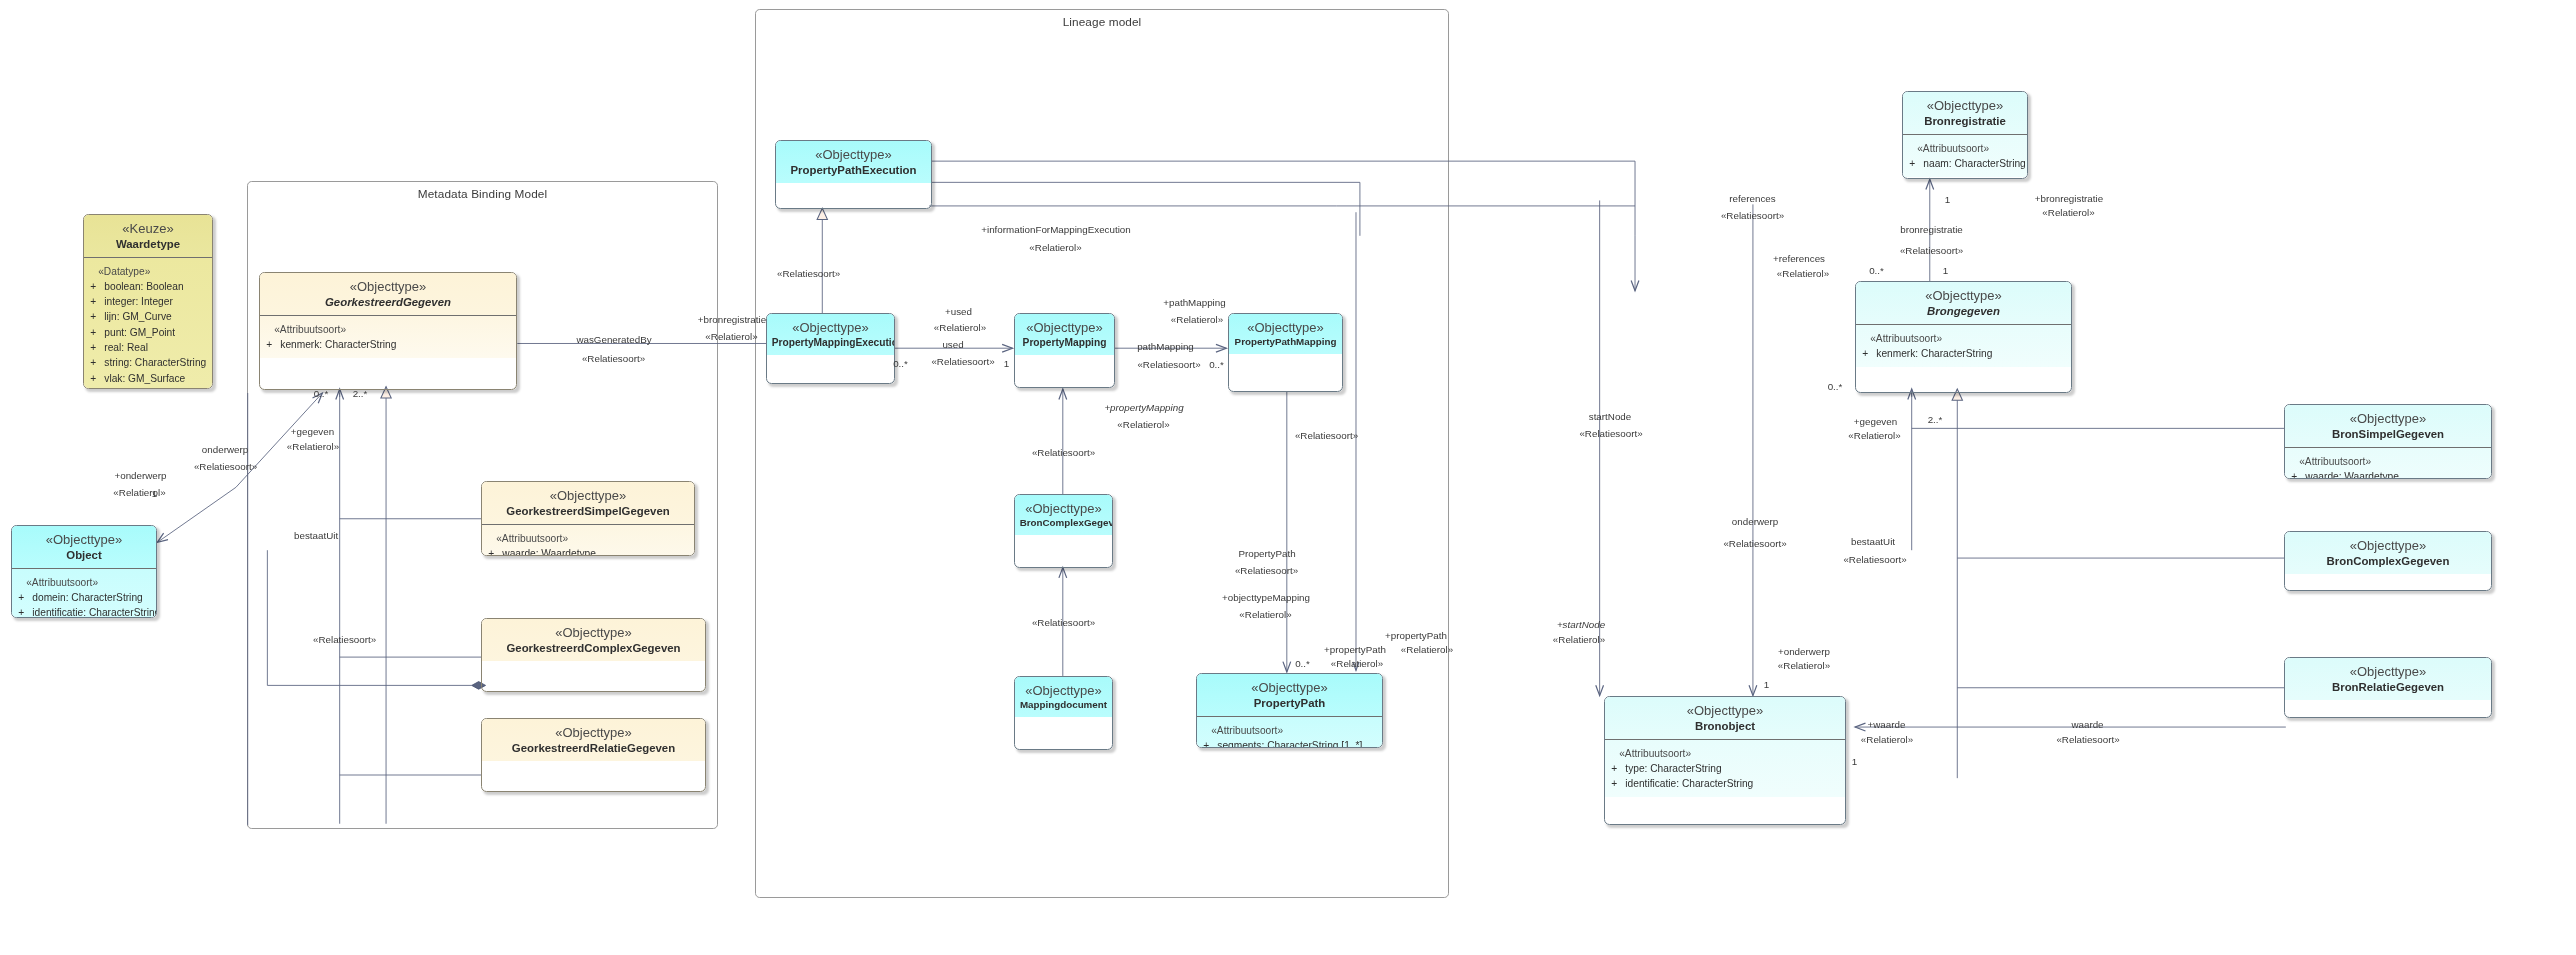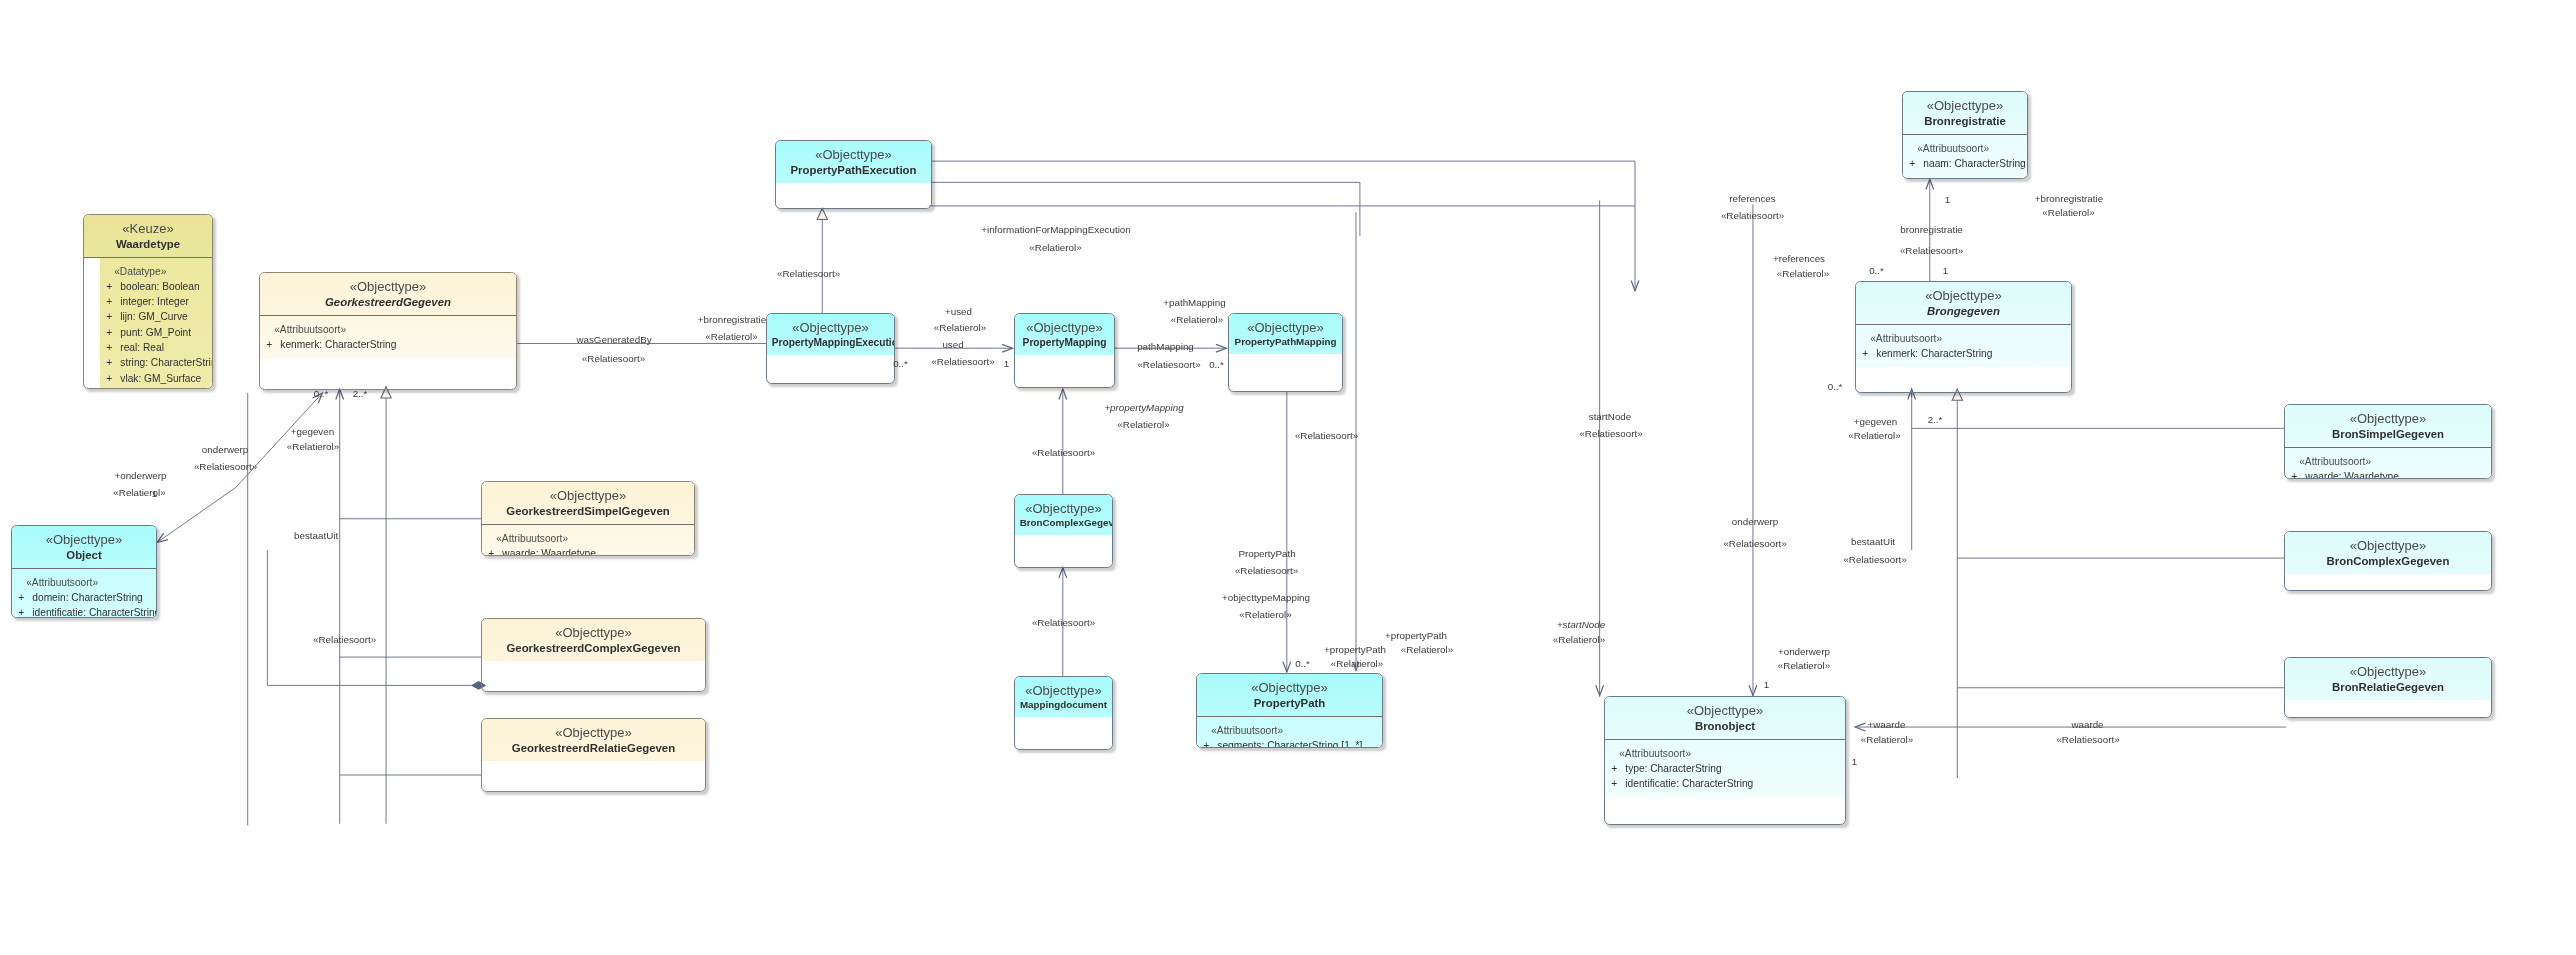--- a/index.html
+++ b/index.html
@@ -28,34 +28,40 @@
   .c-cyan .hdr{background:linear-gradient(#a8fbfb,#b9fdfd);}
   .c-cyan .body{background:linear-gradient(#c8fdfd,#d6fefe);}
   .c-cyan{border-color:#6a7a86;}
   .c-cyanlight .hdr{background:linear-gradient(#dcfcfb,#e6fdfc);}
   .c-cyanlight .body{background:linear-gradient(#e8fdfc,#f0fefd);}
   .c-cyanlight{border-color:#6a7a86;}
   .c-cream .hdr{background:linear-gradient(#fdf3d8,#fdf5de);}
   .c-cream .body{background:linear-gradient(#fdf6e2,#fefaee);}
   .c-cream{border-color:#8a8472;}
   .c-khaki .hdr{background:linear-gradient(#e8e396,#eae79f);}
-  .c-khaki .body{background:linear-gradient(#ece89f,#efecab);margin-left:16px;}
+  .c-khaki .body{background:linear-gradient(#ece89f,#efecab);}
   .c-khaki{border-color:#8a8472;}
 
   .lbl{position:absolute;font-size:9.8px;color:#3a3a3a;white-space:nowrap;line-height:1.35;}
   .lbl.c{text-align:center;}
 
   svg.ov{position:absolute;left:0;top:0;width:2576px;height:955px;pointer-events:none;overflow:visible;}
 </style>
 </head>
 <body>
 
 <div id="canvas">
 
-
+  <div class="pkg" style="left:247px;top:181px;width:469px;height:646px;">
+    <div class="pkg-title">Metadata Binding Model</div>
+  </div>
+
+  <div class="pkg" style="left:755px;top:9.4px;width:692px;height:887px;">
+    <div class="pkg-title">Lineage model</div>
+  </div>
 
 
   <svg class="ov" viewBox="0 0 3277 1215">
     <defs>
       <marker id="arrowOpen" markerWidth="16" markerHeight="16" refX="13" refY="5.5" orient="auto">
         <path d="M1,1 L13,5.5 L1,10" fill="none" stroke="#5a6480" stroke-width="1.4"></path>
       </marker>
       <marker id="arrowOpenS" markerWidth="14" markerHeight="14" refX="11" refY="4.6" orient="auto">
         <path d="M1,1 L11,4.6 L1,8.2" fill="none" stroke="#5a6480" stroke-width="1.3"></path>
       </marker>

